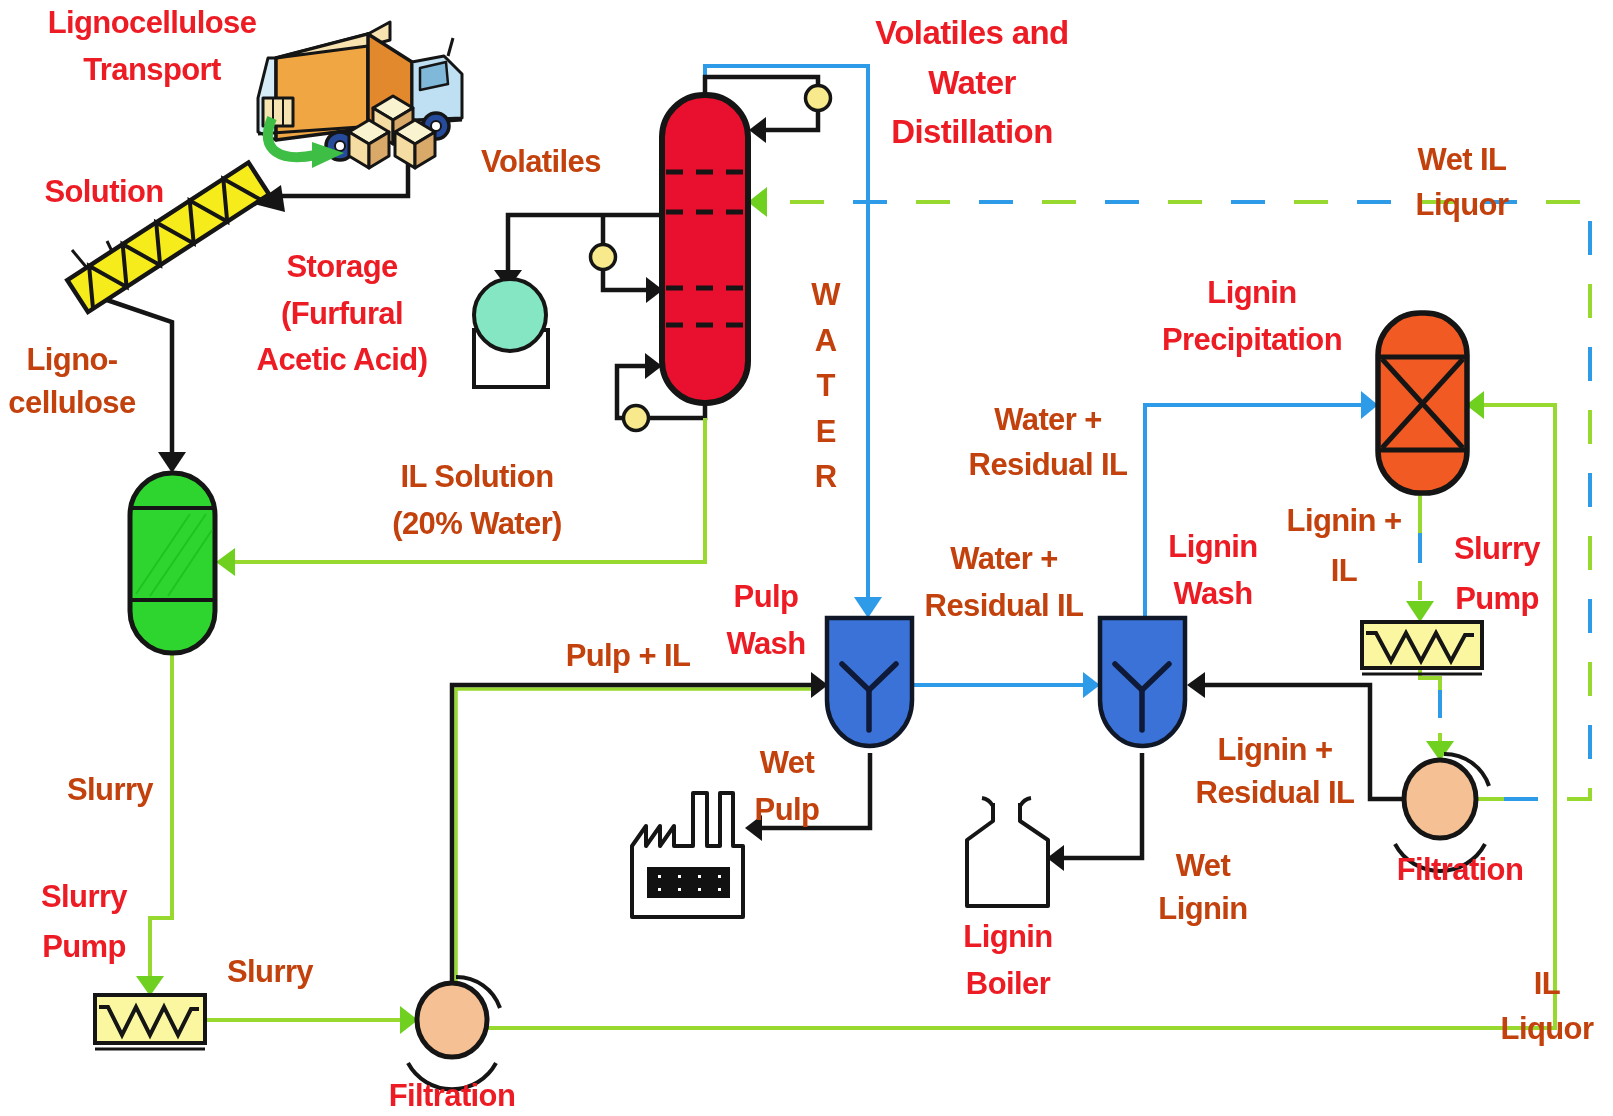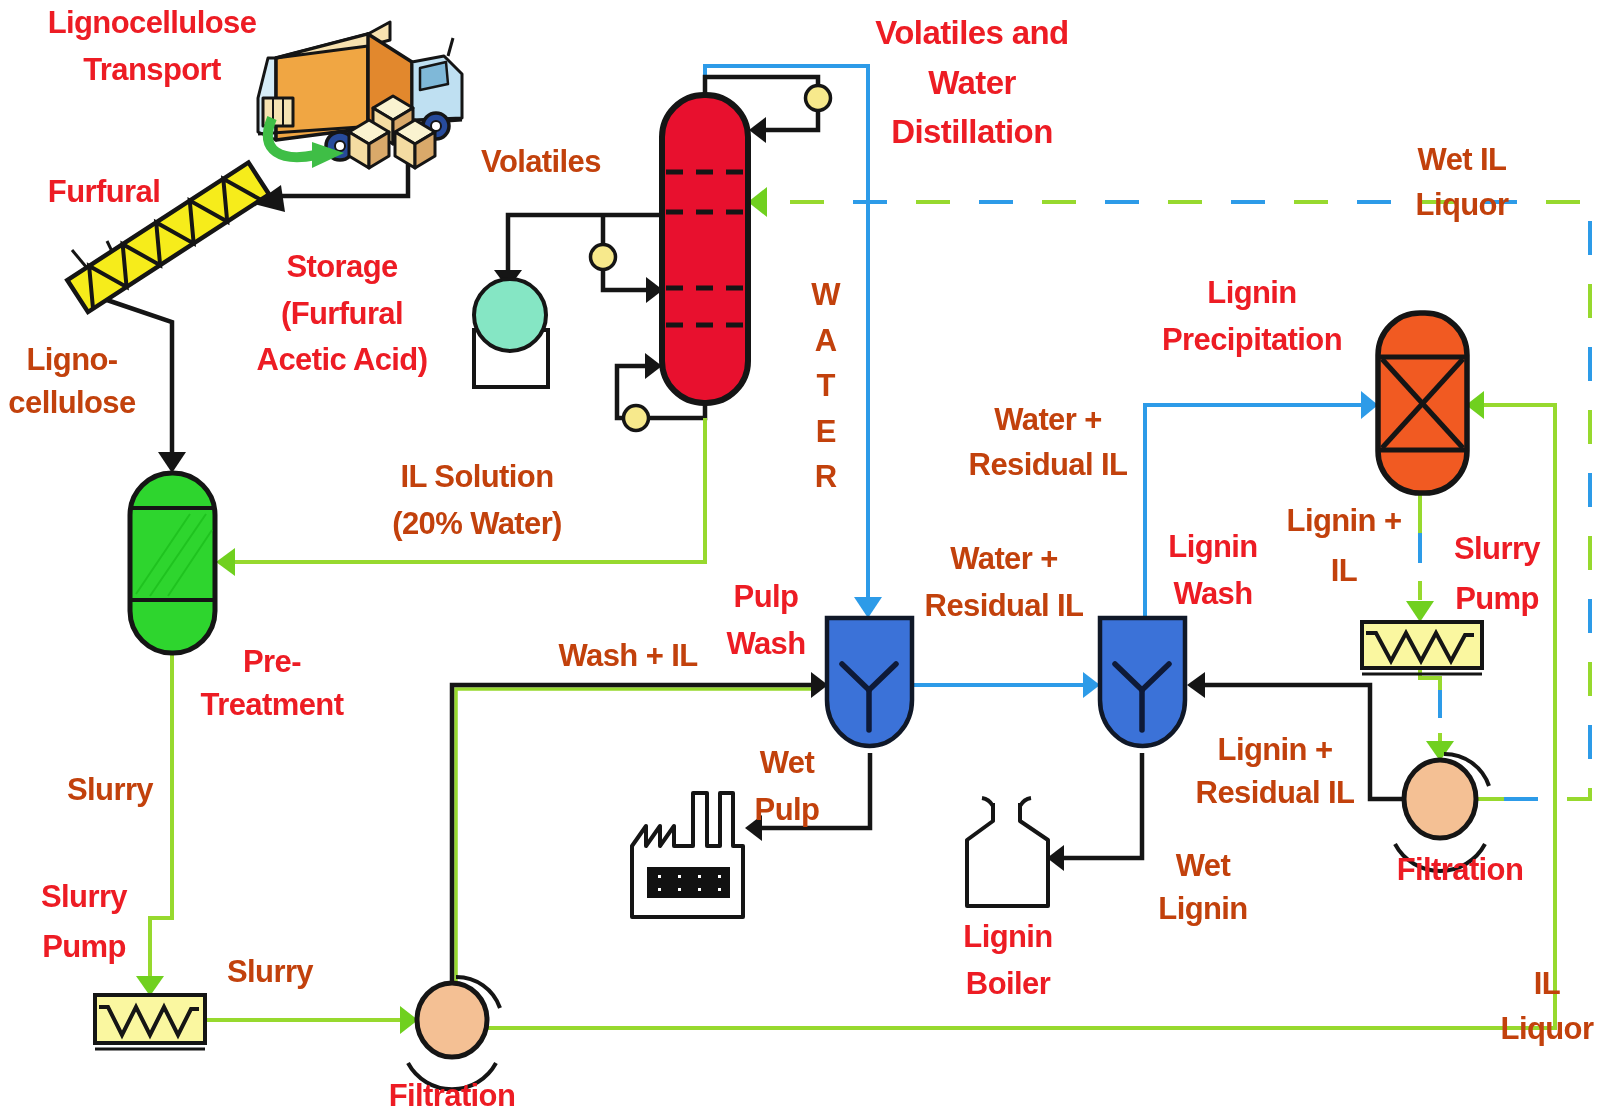--- a/index.html
+++ b/index.html
@@ -269,41 +269,39 @@
     <polygon points="415,144 435,132 435,156 415,168" fill="#D9A96A"></polygon>
   </g>
 
   <circle cx="818" cy="98" r="12.5" fill="#F7E98C" stroke="#151515" stroke-width="3.5"></circle>
   <circle cx="603" cy="257" r="12.5" fill="#F7E98C" stroke="#151515" stroke-width="3.5"></circle>
   <circle cx="636" cy="418" r="12.5" fill="#F7E98C" stroke="#151515" stroke-width="3.5"></circle>
 </svg>
 
 <div class="lbl red lh15" style="left:152px;top:0px">Lignocellulose
 Transport</div>
-<div class="lbl red" style="left:104px;top:170px">Furfural</div>
+<div class="lbl red" style="left:104px;top:170px">Solution</div>
 <div class="lbl red lh15" style="left:342px;top:244px">Storage
 (Furfural
 Acetic Acid)</div>
 <div class="lbl red fs33" style="left:972px;top:8px">Volatiles and
 Water
 Distillation</div>
 <div class="lbl" style="left:541px;top:140px">Volatiles</div>
 <div class="lbl" style="left:1462px;top:138px">Wet IL Liquor</div>
 <div class="lbl lh14" style="left:72px;top:338px">Ligno-
 cellulose</div>
 <div class="lbl lh15" style="left:477px;top:454px">IL Solution
 (20% Water)</div>
 <div class="lbl water" style="left:826px;top:272px">W
 A
 T
 E
 R</div>
-<div class="lbl red lh14" style="left:272px;top:640px">Pre-
-Treatment</div>
-<div class="lbl" style="left:628px;top:634px">Wash + IL</div>
+<div class="lbl" style="left:628px;top:634px">Pulp + IL</div>
 <div class="lbl red lh15" style="left:766px;top:574px">Pulp
 Wash</div>
 <div class="lbl" style="left:1048px;top:398px">Water +
 Residual IL</div>
 <div class="lbl lh15" style="left:1004px;top:536px">Water +
 Residual IL</div>
 <div class="lbl red lh15" style="left:1252px;top:270px">Lignin
 Precipitation</div>
 <div class="lbl red lh15" style="left:1213px;top:524px">Lignin
 Wash</div>

